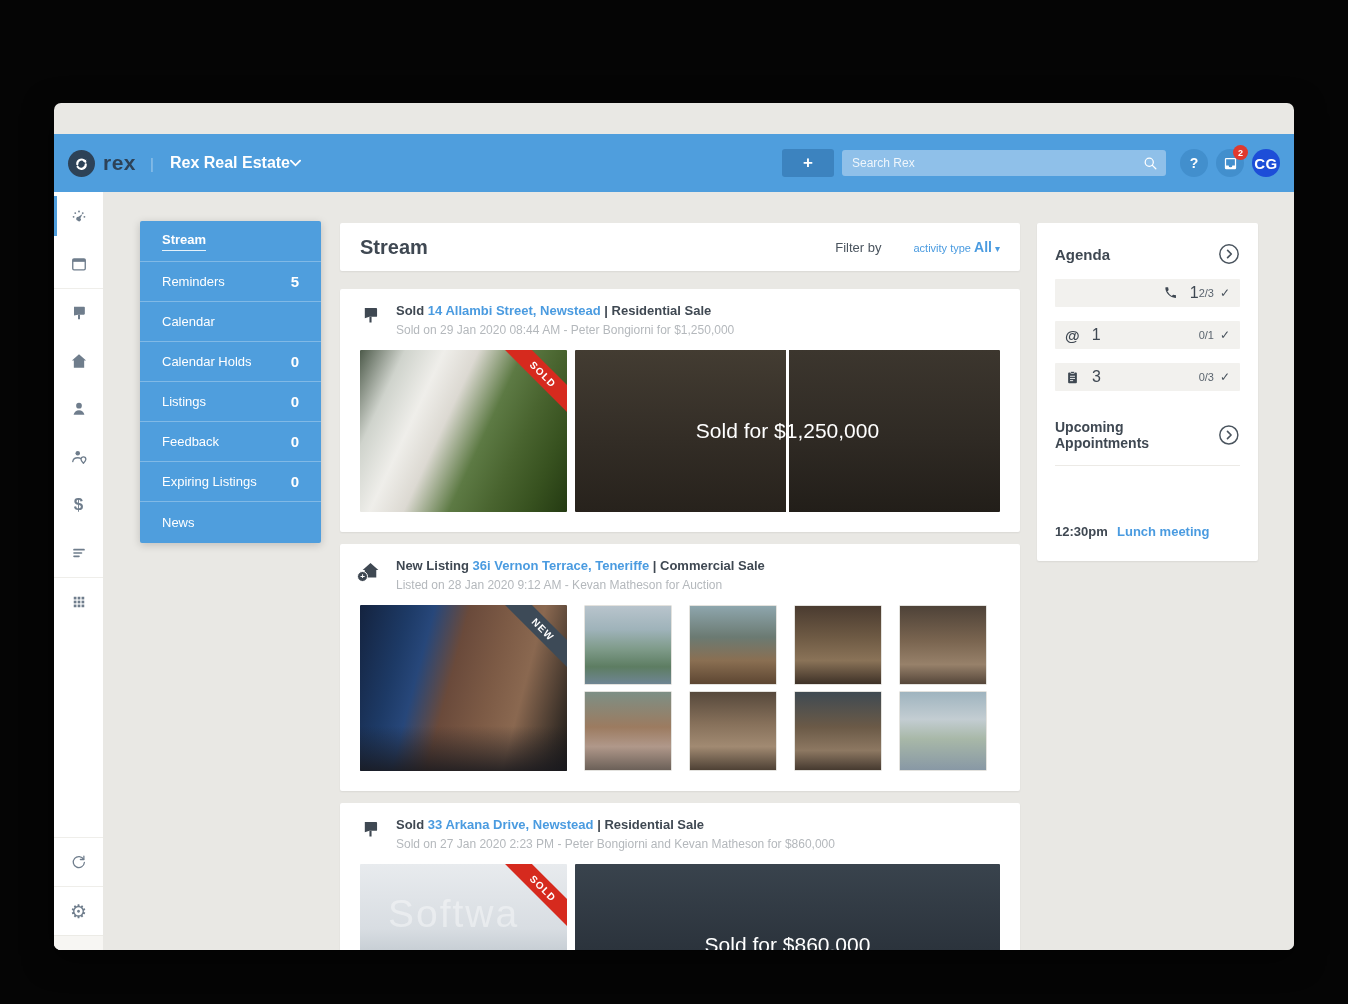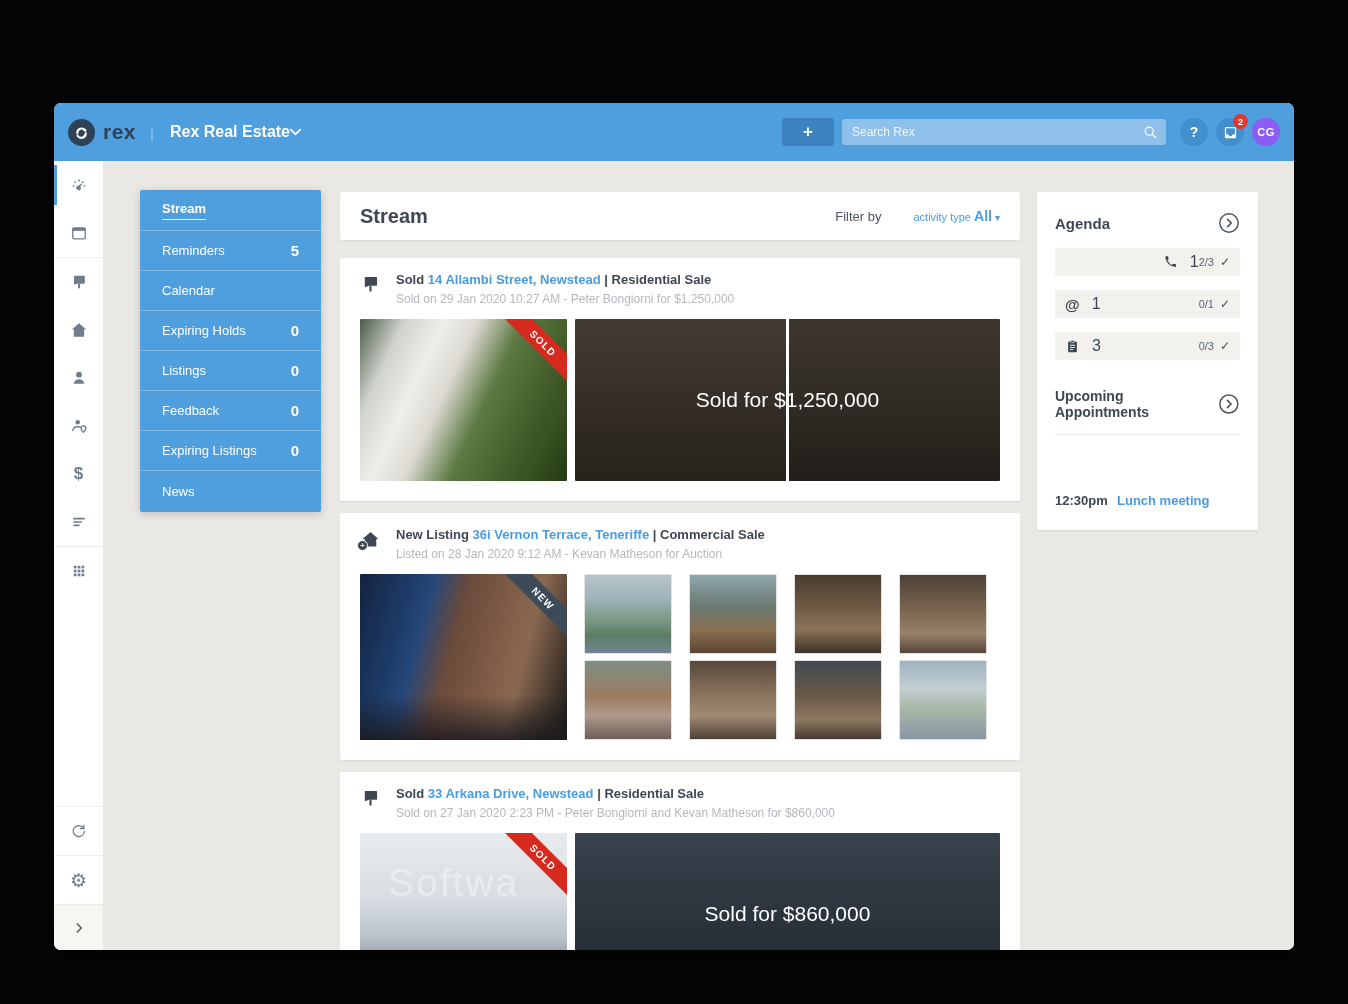--- a/index.html
+++ b/index.html
@@ -2,35 +2,35 @@
 <html><head>
 <meta charset="utf-8">
 <style>
   * { margin:0; padding:0; box-sizing:border-box; }
   html,body { width:1348px; height:1004px; background:#050505; font-family:"Liberation Sans", sans-serif; overflow:hidden; }
 
   .window { position:absolute; left:54px; top:103px; width:1240px; height:847px;
     background:#e9e8e4; border-radius:7px; overflow:hidden; box-shadow:0 8px 30px rgba(0,0,0,.6); }
 
   
-  .topbar { height:58px; background:#4f9edd; display:flex; align-items:center; padding:8px 14px; }
+  .topbar { height:58px; background:#4f9edd; display:flex; align-items:center; padding:8px 14px;margin-top:31px; }
   .logo-wrap { display:flex; align-items:center; gap:8px; }
   .logo-circle { width:27px; height:27px; border-radius:50%; background:#2d4257; display:flex; align-items:center; justify-content:center; }
   .logo-text { font-size:21px; font-weight:bold; color:#2d4257; letter-spacing:.5px; }
   .top-divider { color:rgba(255,255,255,.4); margin:0 16px 0 14px; font-size:15px; }
   .app-title { color:#fff; font-weight:bold; font-size:16px; display:flex; align-items:center; cursor:pointer; }
   .top-right { margin-left:auto; display:flex; align-items:center; gap:8px; }
   .add-btn { width:52px; height:28px; background:#3c83bf; border:none; border-radius:3px; color:#fff;
     font-size:17px; font-weight:bold; cursor:pointer; line-height:26px; }
   .search-box { width:324px; height:26px; background:#8fc0e9; border-radius:3px; display:flex; align-items:center; padding:0 8px 0 10px; margin-right:6px; }
   .search-box input { flex:1; background:transparent; border:none; outline:none; color:#fff; font-size:12px; font-family:inherit; }
   .search-box input::placeholder { color:rgba(255,255,255,.85); }
   .circle-btn { width:28px; height:28px; border-radius:50%; background:#428fcd; border:none; color:#fff;
     display:flex; align-items:center; justify-content:center; font-size:14px; font-weight:bold; cursor:pointer; position:relative; }
-  .avatar { background:#8b5cf6; font-size:11px; letter-spacing:.5px; }
+  .avatar { background:#1d4ed8; font-size:15px; letter-spacing:.5px; }
   .badge { position:absolute; top:-4px; right:-4px; min-width:15px; height:15px; border-radius:50%; background:#e0392e;
     color:#fff; font-size:9px; font-weight:bold; display:flex; align-items:center; justify-content:center; }
 
   
   .app-body { display:flex; height:789px; }
   .iconbar { width:49px; background:#fff; display:flex; flex-direction:column; }
   .iconbar-item { height:48px; display:flex; align-items:center; justify-content:center; position:relative; cursor:pointer; }
   .iconbar-item.active::before { content:""; position:absolute; left:0; top:4px; bottom:4px; width:3px; background:#4f9edd; }
   .iconbar-sep { height:1px; background:#efeeea; margin:0; }
   .iconbar-bottom { margin-top:auto; }
@@ -268,21 +268,21 @@
         </div>
         <div class="nav-item">
           <span class="lbl">Reminders</span>
           <span class="count">5</span>
         </div>
         <div class="nav-item">
           <span class="lbl">Calendar</span>
           <span class="count"></span>
         </div>
         <div class="nav-item">
-          <span class="lbl">Expiring Holds</span>
+          <span class="lbl">Calendar Holds</span>
           <span class="count">0</span>
         </div>
         <div class="nav-item">
           <span class="lbl">Listings</span>
           <span class="count">0</span>
         </div>
         <div class="nav-item">
           <span class="lbl">Feedback</span>
           <span class="count">0</span>
         </div>
@@ -317,21 +317,21 @@
                   <path d="M5.5 3.5h13a1 1 0 0 1 1 1v8a1 1 0 0 1-1 1h-7.8L5.5 15z" fill="#3f4852"></path>
                   <rect x="10.8" y="13.5" width="2.4" height="6.5" fill="#3f4852"></rect>
                 </svg>
             </div>
             <div>
               <div class="card-title">
                 <span>Sold</span>
                 <span class="addr">14 Allambi Street, Newstead</span>
                 <span>| Residential Sale</span>
               </div>
-              <div class="card-meta">Sold on 29 Jan 2020 10:27 AM - Peter Bongiorni for $1,250,000</div>
+              <div class="card-meta">Sold on 29 Jan 2020 08:44 AM - Peter Bongiorni for $1,250,000</div>
             </div>
           </div>
           <div class="card-images">
             <div class="img ph-c1l">
               <span class="ribbon ribbon-sold">SOLD</span>
             </div>
             <div class="dark-pair">
               <div class="half ph-c1r1"></div>
               <div class="half ph-c1r2"></div>
               <div class="overlay-price">Sold for $1,250,000</div>

